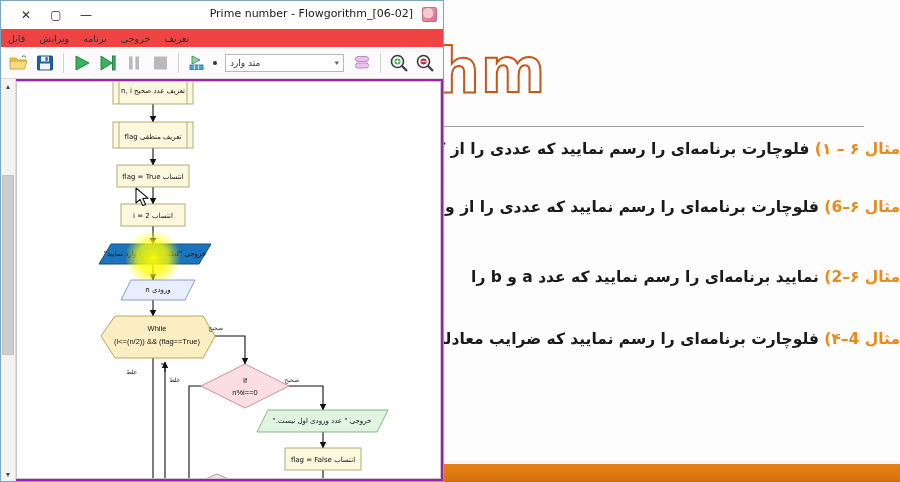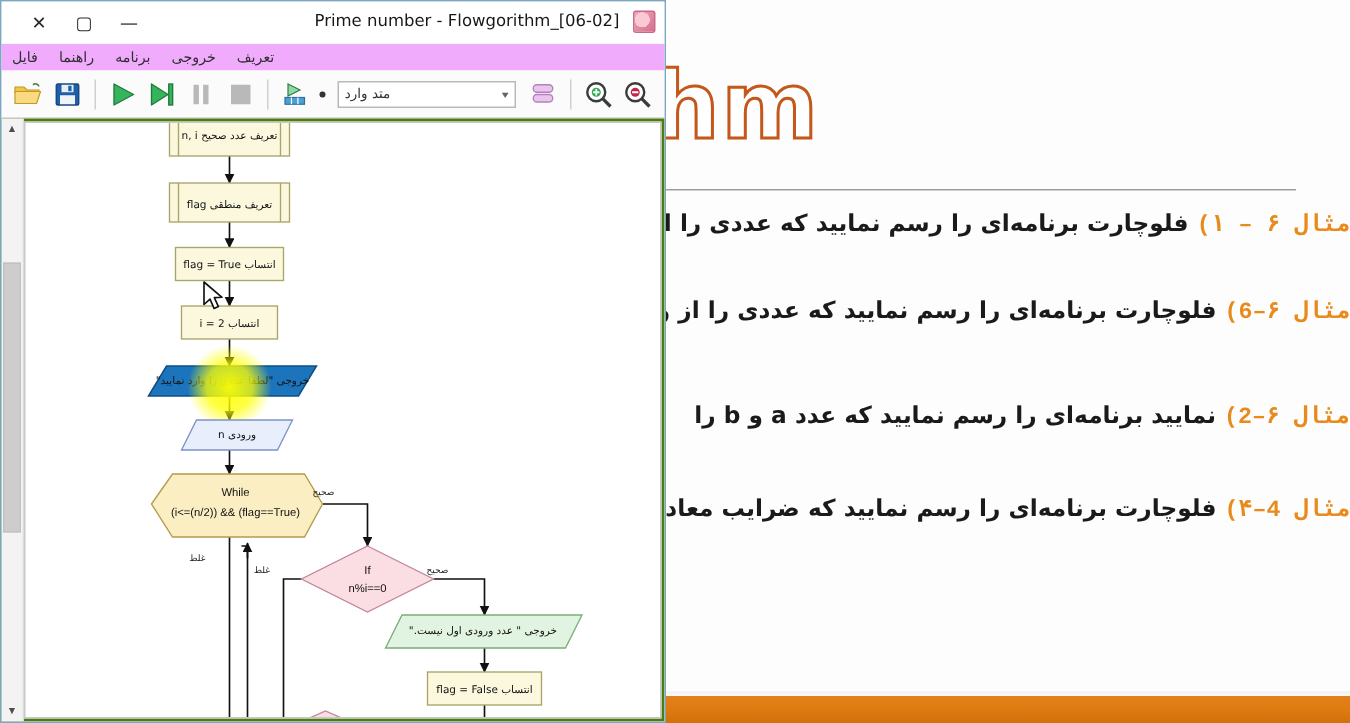--- a/index.html
+++ b/index.html
@@ -40,21 +40,21 @@
     position:absolute;
     right:0; width:470px;
     direction:rtl; text-align:right;
     font-family:"DejaVu Sans", sans-serif;
     font-size:15.5px; font-weight:bold;
     color:#1a1a1a;
     white-space:nowrap;
     overflow:hidden;
     line-height:1.2;
   }
-  .exercise .num { color:#e98a1c;font-family:Liberation Mono, monospace; }
+  .exercise .num { color:#e98a1c; }
   .exercise.e1 { top:140px; }
   .exercise.e2 { top:198px; }
   .exercise.e3 { top:268px; }
   .exercise.e4 { top:330px; }
 
   #bottom-bar {
     position:absolute; left:0; right:0; bottom:0; height:18px;
     background:linear-gradient(to bottom,#e4801a 0%,#e07c12 40%,#d2700c 100%);
   }
   #bottom-bar-shadow {
@@ -98,21 +98,21 @@
     width:15px; height:15px;
     border-radius:2px;
     background:
       radial-gradient(circle at 40% 40%, #f9c9d4 0 45%, transparent 46%),
       linear-gradient(135deg,#f3a6bb,#d76e8f);
     border:1px solid #c76b8a;
   }
 
   #menubar {
     height:18px; flex:0 0 18px;
-    background:#f0abfc;
+    background:#ef4444;
     display:flex; flex-direction:row-reverse; align-items:center;
     padding-right:6px;
     direction:rtl;
   }
   .menu-item {
     font-size:9.5px; color:#2f2f2f;
     font-family:"DejaVu Sans", sans-serif;
     padding:1px 7px;
     cursor:default;
     white-space:nowrap;
@@ -148,21 +148,21 @@
     margin:0 4px;
   }
   #method-select .caret {
     font-size:7px; color:#666; transform:scaleX(1.3);
   }
   .dot-small { width:4px;height:4px;border-radius:50%;background:#333;margin:0 2px; }
 
   
   #canvas-wrap {
     flex:1 1 auto; position:relative;
-    background:#4d7c0f;
+    background:#a21caf;
     display:flex; flex-direction:row;
     overflow:hidden;
   }
   #vscroll {
     width:15px; flex:0 0 15px;
     background:#f3f3f3;
     border-right:1px solid #dcdcdc;
     display:flex; flex-direction:column;
     position:relative;
   }
@@ -244,21 +244,21 @@
   <div id="titlebar">
     <div class="wbtn close">✕</div>
     <div class="wbtn">▢</div>
     <div class="wbtn">—</div>
     <div id="title-text">Prime number - Flowgorithm_[06-02]</div>
     <div id="app-icon"></div>
   </div>
 
   <div id="menubar">
     <div class="menu-item">فایل</div>
-    <div class="menu-item">راهنما</div>
+    <div class="menu-item">ویرایش</div>
     <div class="menu-item">برنامه</div>
     <div class="menu-item">خروجی</div>
     <div class="menu-item">تعریف</div>
   </div>
 
   <div id="toolbar">
 
     <div class="tb">
       <svg width="20" height="18" viewBox="0 0 20 18">
         <path d="M1 4h6l2 2h8v2H1z" fill="#f0c44a" stroke="#c59a22" stroke-width="0.8"></path>

